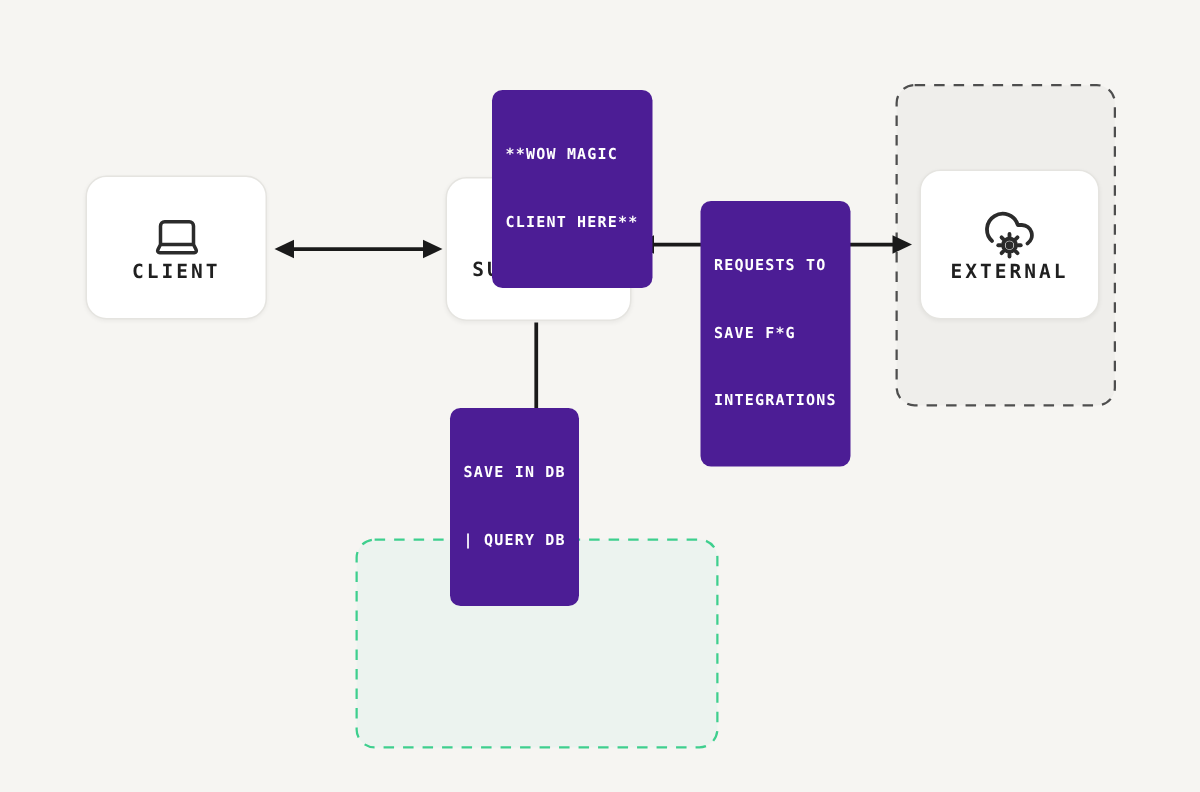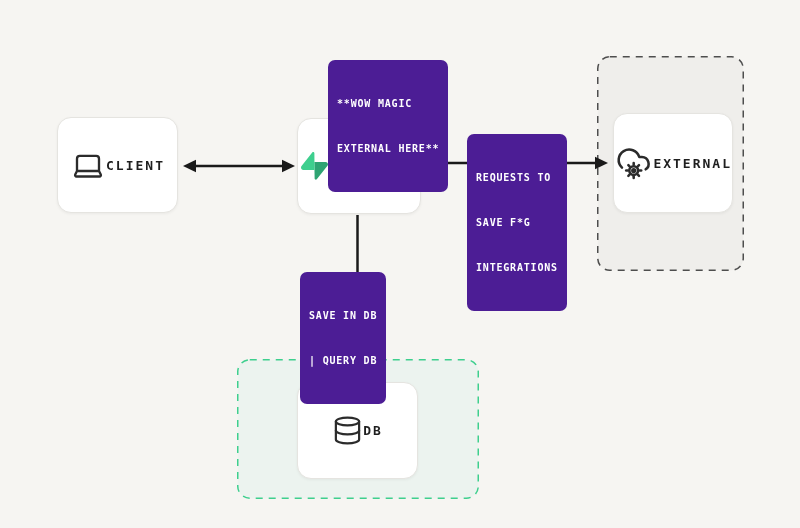--- a/index.html
+++ b/index.html
@@ -13,21 +13,21 @@
 
   .layer { position: absolute; left: 0; top: 0; width: 800px; height: 528px; }
 
   .card {
     position: absolute;
     background: #ffffff;
     border: 1px solid #e5e4e0;
     border-radius: 14px;
     box-shadow: 0 1px 3px rgba(0,0,0,0.05);
     display: flex;
-    flex-direction: row;
+    flex-direction: column;
     align-items: center;
     justify-content: center;
     gap: 0;
     box-sizing: border-box;
     z-index: 3;
   }
   .card .node-label {
     font-size: 13px;
     font-weight: bold;
     letter-spacing: 2px;
@@ -122,32 +122,24 @@
       <path d="M12 13.1V12"></path>
       <path d="M12 20.9V22"></path>
       <path d="m14.76 14.24.78-.78"></path>
       <path d="m9.24 19.76-.78.78"></path>
       <path d="m14.76 19.76.78.78"></path>
       <path d="m9.24 14.24-.78-.78"></path>
     </svg>
     <div class="node-label">EXTERNAL</div>
   </div>
 
-  <div class="card" id="card-db">
-    <svg class="node-icon stroke-icon" width="31" height="33" viewBox="0 0 24 24">
-      <ellipse cx="12" cy="5" rx="9" ry="3"></ellipse>
-      <path d="M3 5v14a9 3 0 0 0 18 0V5"></path>
-      <path d="M3 12a9 3 0 0 0 18 0"></path>
-    </svg>
-    <div class="node-label">DB</div>
-  </div>
 
   <div class="edge-label" id="label-magic">
     <span>**WOW MAGIC</span>
-    <span>EXTERNAL HERE**</span>
+    <span>CLIENT HERE**</span>
   </div>
 
   <div class="edge-label" id="label-requests">
     <span>REQUESTS TO</span>
     <span>SAVE F*G</span>
     <span>INTEGRATIONS</span>
   </div>
 
   <div class="edge-label" id="label-save">
     <span>SAVE IN DB</span>

